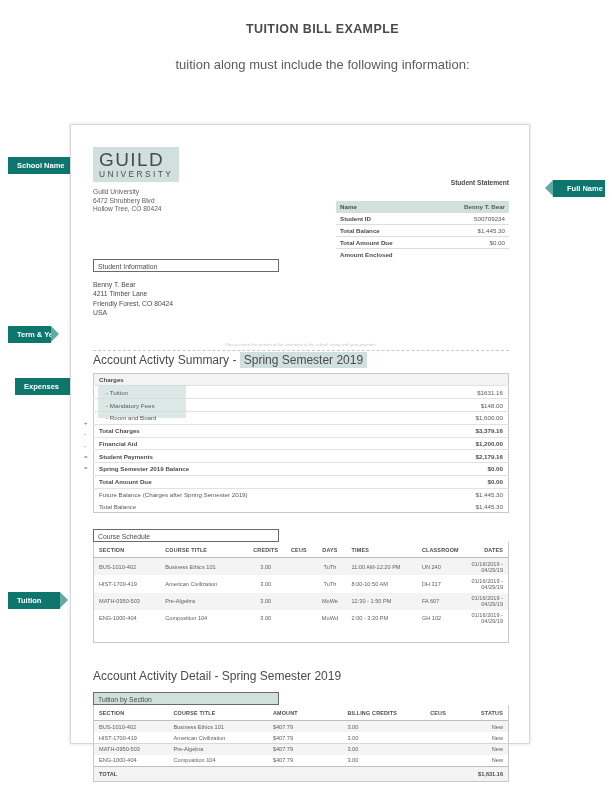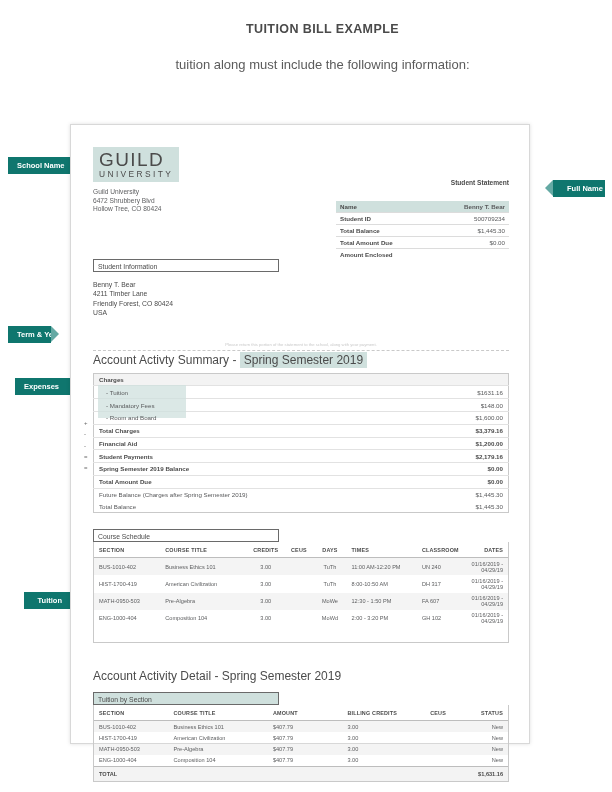--- a/index.html
+++ b/index.html
@@ -48,21 +48,21 @@
   }
   .tag.right{ padding-left:14px; padding-right:2px; }
   .tag.right::before{
     content:""; position:absolute; left:-8px; top:0;
     border-top:8.5px solid transparent; border-bottom:8.5px solid transparent;
     border-right:8px solid #64a9a4;
   }
   #tag-school{ left:8px; top:157px; width:68px;}
   #tag-term{   left:8px; top:326px; width:43px;}
   #tag-exp{    left:15px; top:362px; width:60px;margin-top:16px;}
-  #tag-tuition{left:24px; top:592px; width:52px;text-align:right;}
+  #tag-tuition{left:8px; top:592px; width:52px;}
   #tag-fullname{ left:553px; top:180px; width:52px; }
 
   
   .logo-box{
     display:inline-block; background:#cfe0dd;
     padding:3px 6px 2px 6px;
   }
   .logo-guild{
     font-size:19px; letter-spacing:1.4px; color:#4b4b4b;
     line-height:19px; font-weight:normal;

